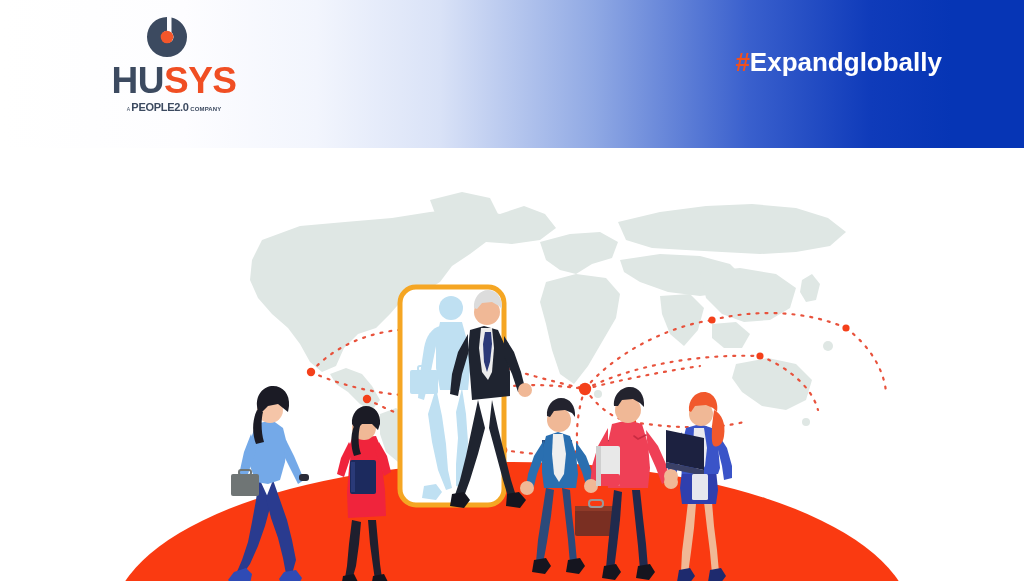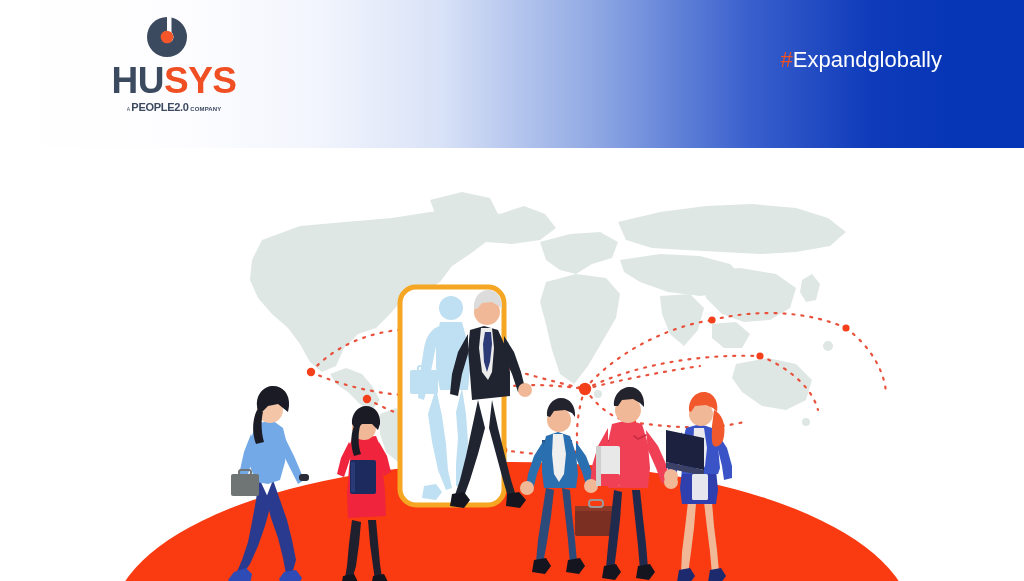--- a/index.html
+++ b/index.html
@@ -38,21 +38,21 @@
     font-size:7px;line-height:1;white-space:nowrap;color:#3c4a60;
     font-weight:bold;letter-spacing:0.1px;
   }
   .logo-tag .a{font-size:5px;font-weight:normal;}
   .logo-tag .p20{font-size:11px;letter-spacing:-0.3px;}
   .logo-tag .co{font-size:6px;}
 
   
   .hashtag{
     position:absolute;right:82px;top:49px;
-    font-size:22px;font-weight:normal;line-height:1;
+    font-size:26px;font-weight:bold;line-height:1;
     white-space:nowrap;
   }
   .hashtag .hash{color:#f0501e;}
   .hashtag .word{color:#ffffff;}
 
   
   .illu{position:absolute;left:0;top:122px;width:1024px;height:459px;}
   .illu svg{display:block;width:1024px;height:459px;}
 </style>
 </head>

